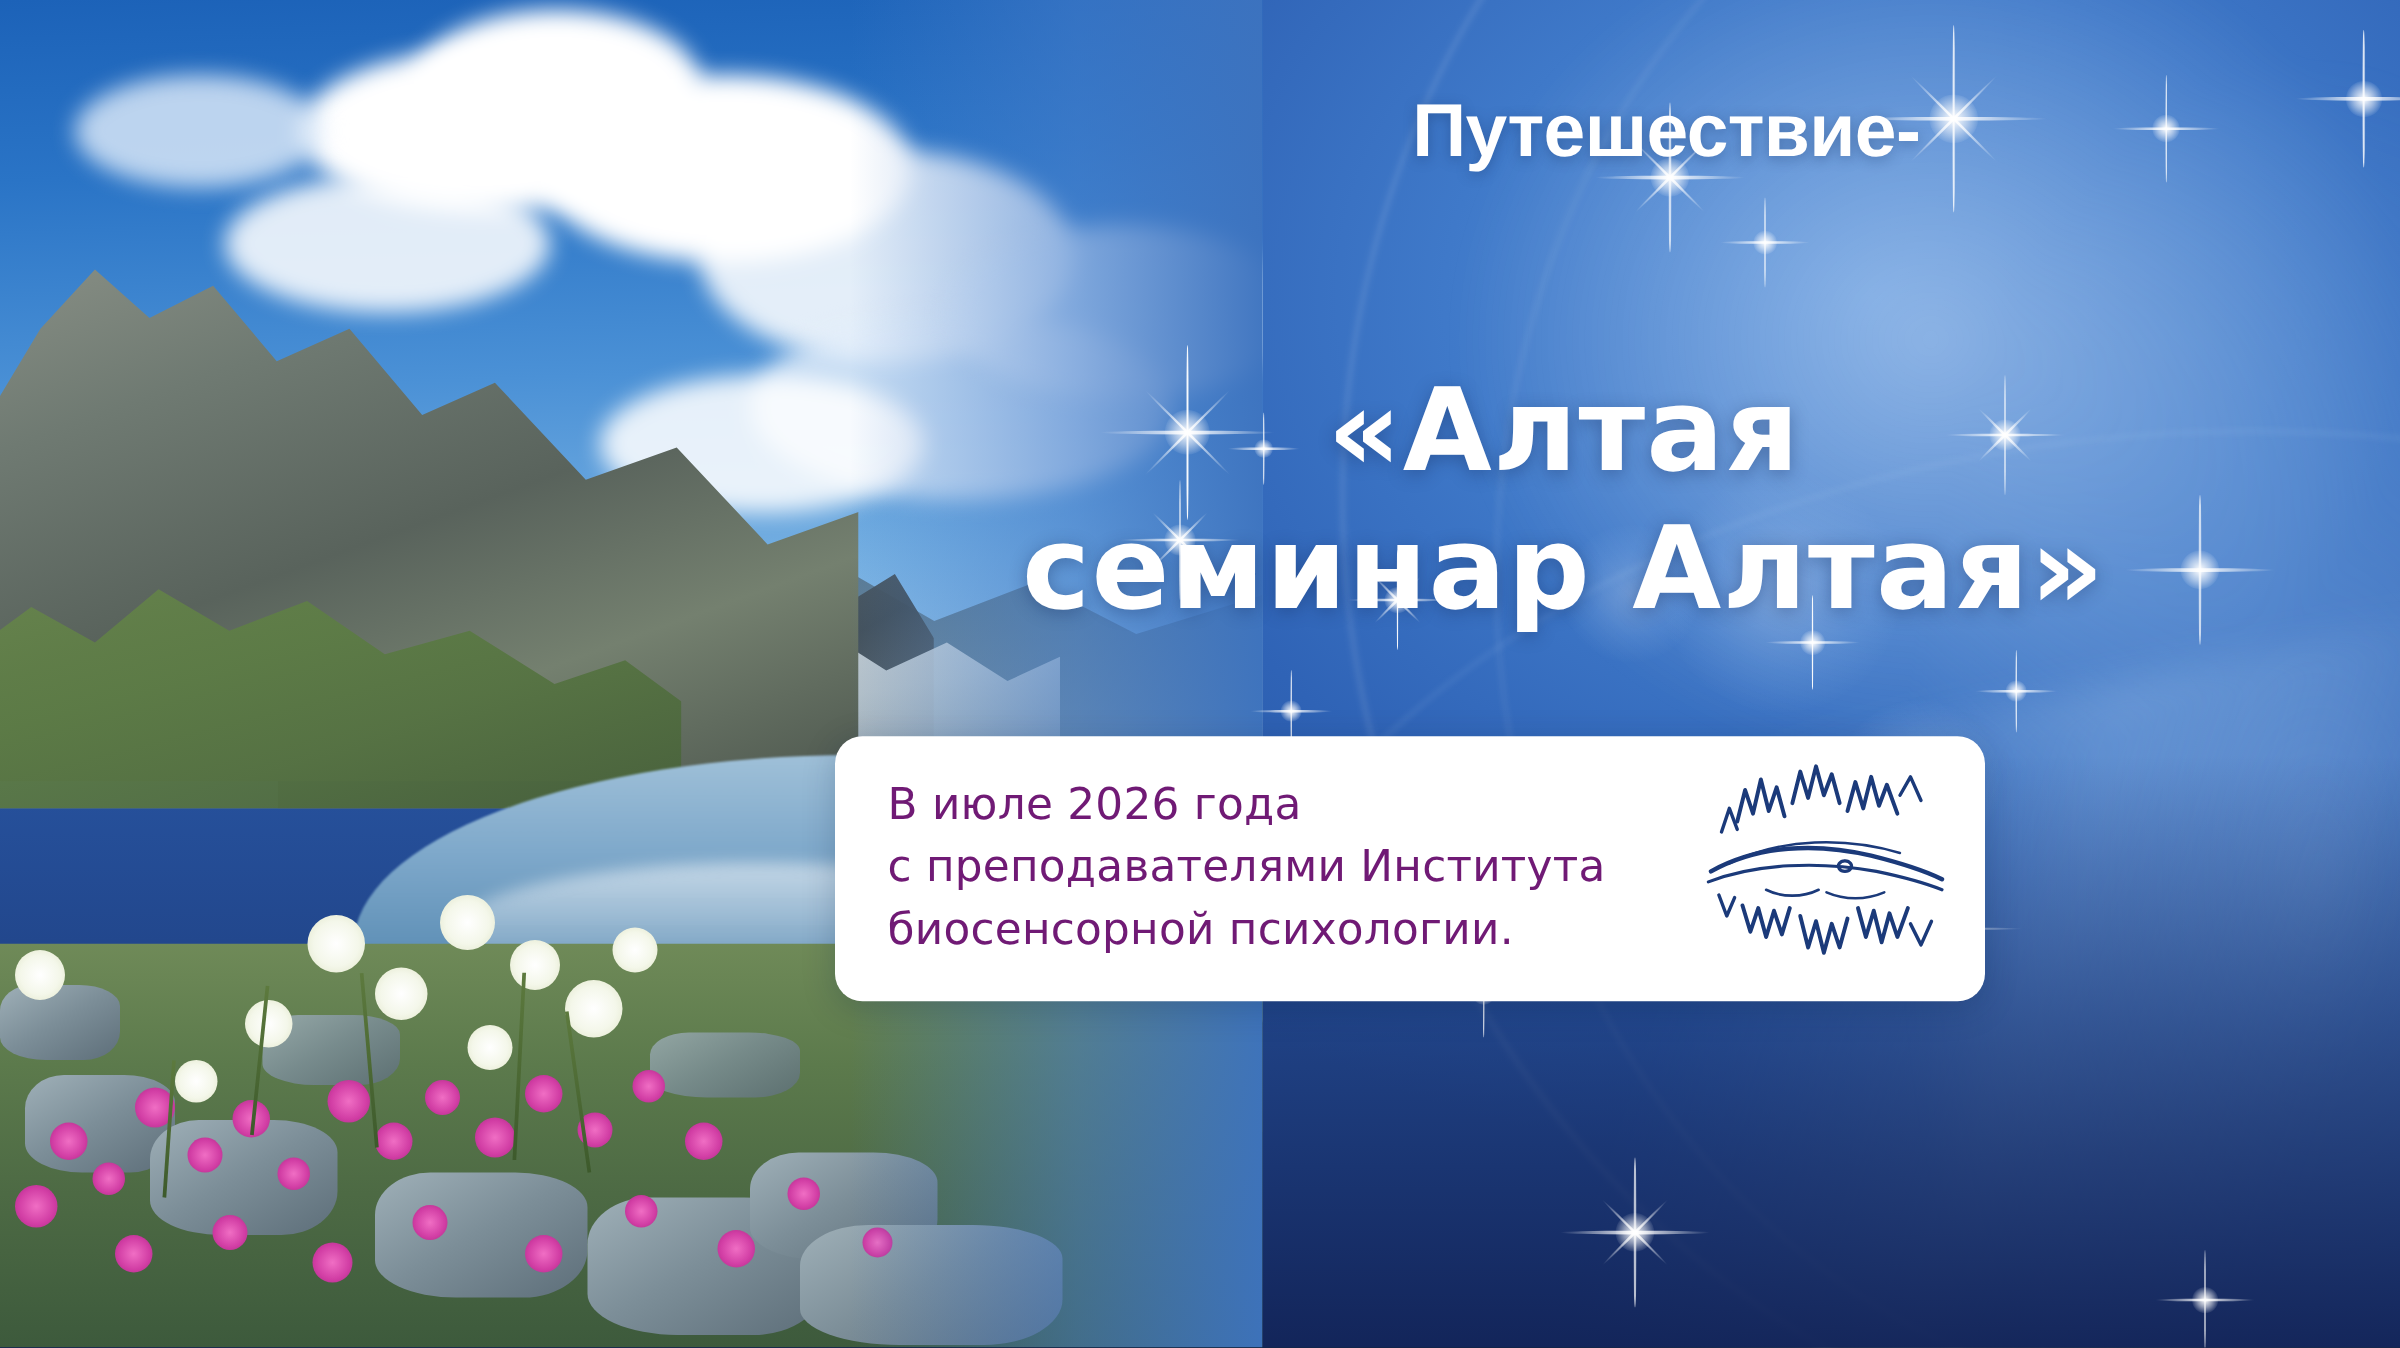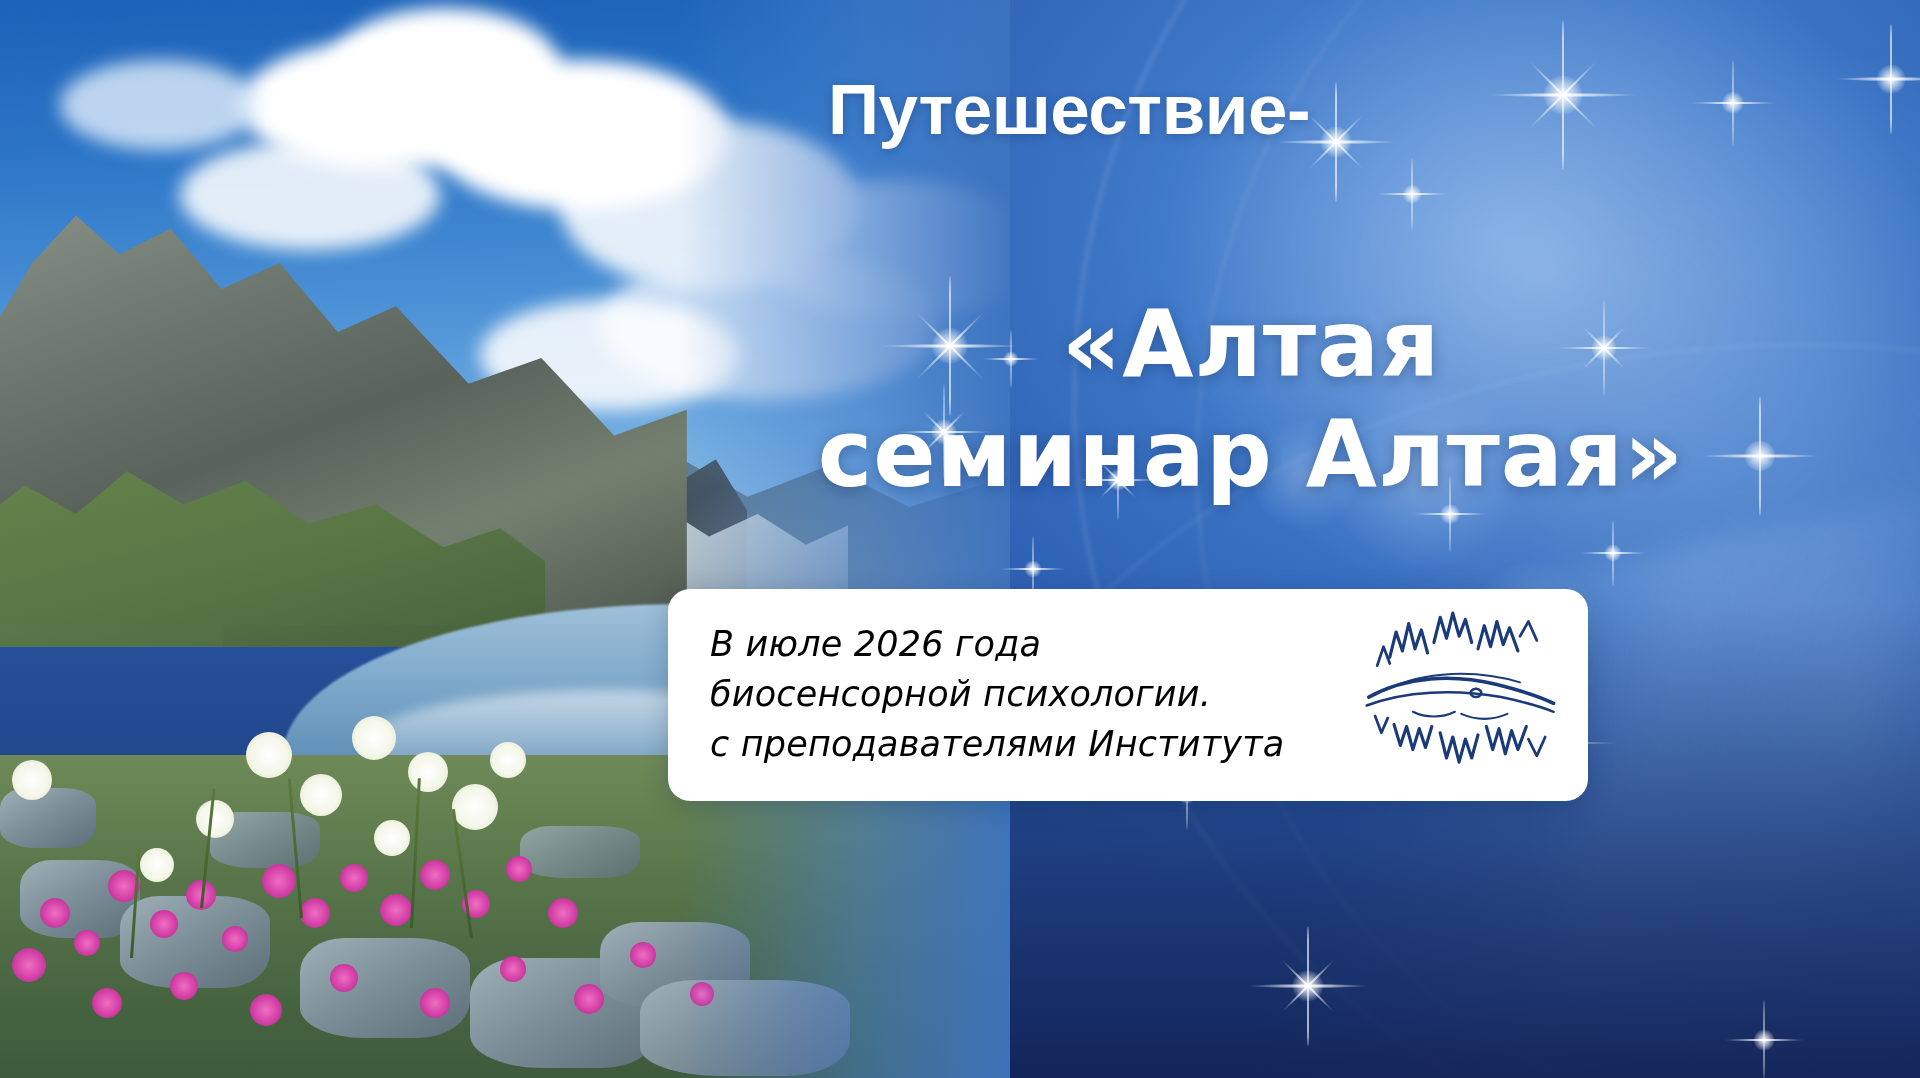--- a/index.html
+++ b/index.html
@@ -128,23 +128,23 @@
   }
   .lensflare{
     position:absolute;border-radius:50%;
     background:radial-gradient(circle,rgba(255,255,255,.22) 0%,rgba(190,220,255,.10) 45%,rgba(255,255,255,0) 72%);
     pointer-events:none;
   }
 
   
   .headline{
     position:absolute;left:828px;top:74px;width:1010px;
-    color:#ffffff;
+    color:#ffffff;text-align:center;
     font-family:"Liberation Sans",sans-serif;
-    font-weight:bold;font-size:71px;line-height:1.02;
+    font-weight:bold;font-size:60px;line-height:1.02;
     letter-spacing:-.5px;
     text-shadow:0 2px 10px rgba(20,45,95,.35);
     z-index:6;
   }
   .headline .l2{display:block;}
 
   .subtitle{
     position:absolute;left:620px;top:290px;width:1262px;
     color:#ffffff;text-align:center;
     font-family:"DejaVu Sans",sans-serif;
@@ -158,23 +158,23 @@
 
   
   .info-card{
     position:absolute;left:668px;top:589px;width:920px;height:212px;
     background:#ffffff;border-radius:22px;
     box-shadow:0 6px 26px rgba(10,30,70,.22);
     z-index:8;display:flex;align-items:center;
   }
   .info-text{
     flex:1;padding:0 10px 0 42px;
-    color:#000000;
+    color:#701a75;
     font-family:"DejaVu Sans",sans-serif;
-    font-size:35px;line-height:1.42;font-weight:400;letter-spacing:.2px;font-style:italic;
+    font-size:35px;line-height:1.42;font-weight:400;letter-spacing:.2px;
   }
   .info-text span{display:block;white-space:nowrap;}
   .logo-wrap{
     width:210px;height:190px;margin-right:26px;flex:0 0 210px;
     display:flex;align-items:center;justify-content:center;
   }
   .logo-wrap svg{width:100%;height:100%;}
 </style>
 </head>
 <body>
@@ -383,22 +383,22 @@
   </div>
 
   <div class="subtitle">
     <span class="s1">«Алтая</span>
     <span class="s2">семинар Алтая»</span>
   </div>
 
   <div class="info-card">
     <div class="info-text">
       <span>В июле 2026 года</span>
+      <span>с преподавателями Института</span>
       <span>биосенсорной психологии.</span>
-      <span>с преподавателями Института</span>
     </div>
     <div class="logo-wrap">
       <svg viewBox="0 0 200 180" xmlns="http://www.w3.org/2000/svg" fill="none" stroke="#1b3a7a" stroke-linecap="round" stroke-linejoin="round">
 
         <path d="M36 54 L42 30 L48 48 L54 22 L60 46 L66 28 L72 50" stroke-width="3"></path>
         <path d="M78 40 L84 16 L90 36 L96 12 L102 34 L108 18 L114 40" stroke-width="3"></path>
         <path d="M120 46 L126 24 L132 44 L138 20 L144 42 L150 26 L158 48" stroke-width="3"></path>
         <path d="M24 62 L30 44 L36 60" stroke-width="2.6"></path>
         <path d="M160 34 L168 20 L176 38" stroke-width="2.6"></path>
 

